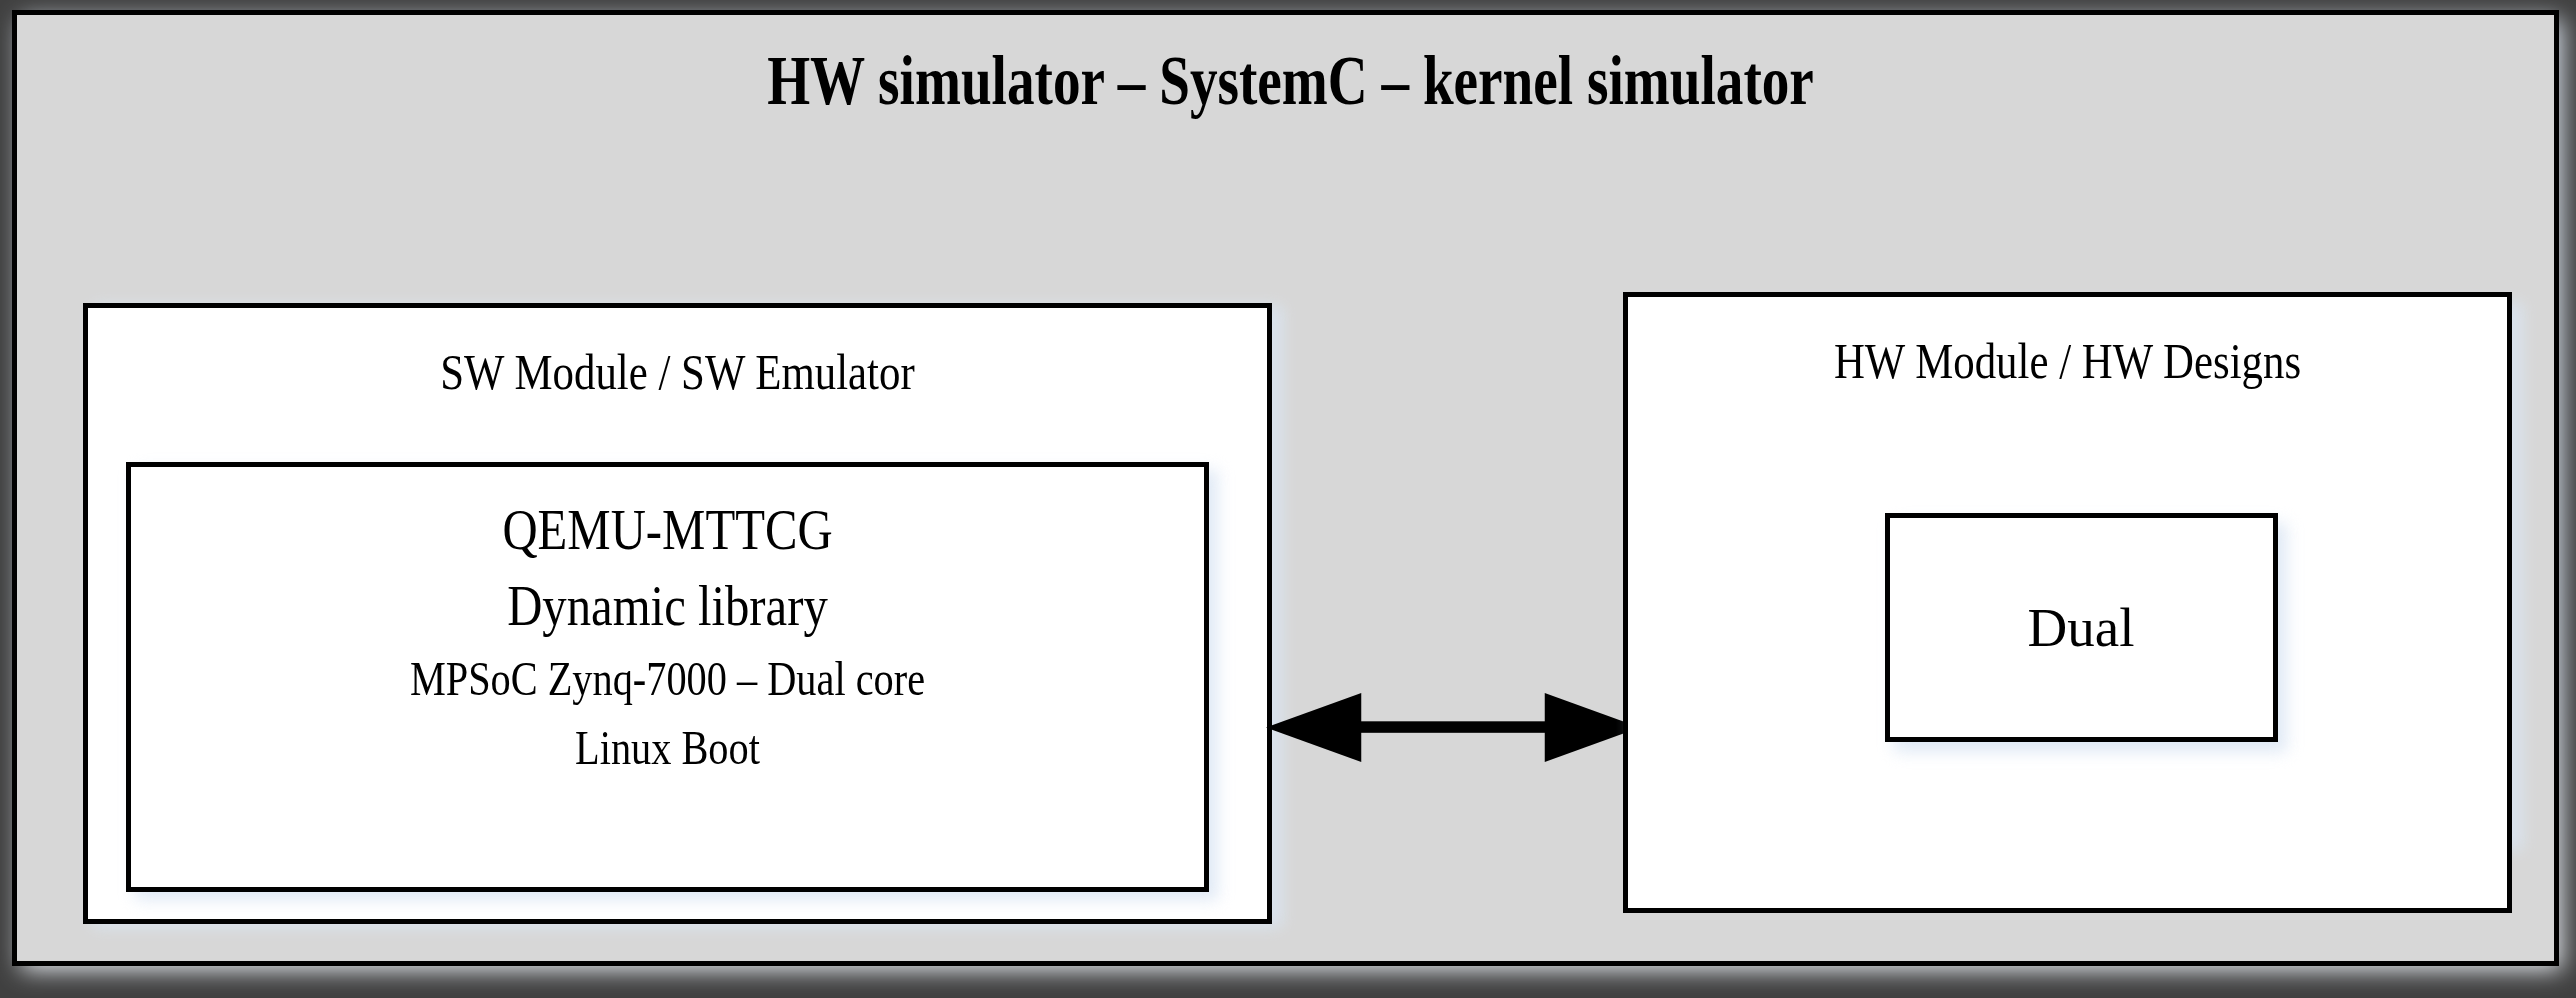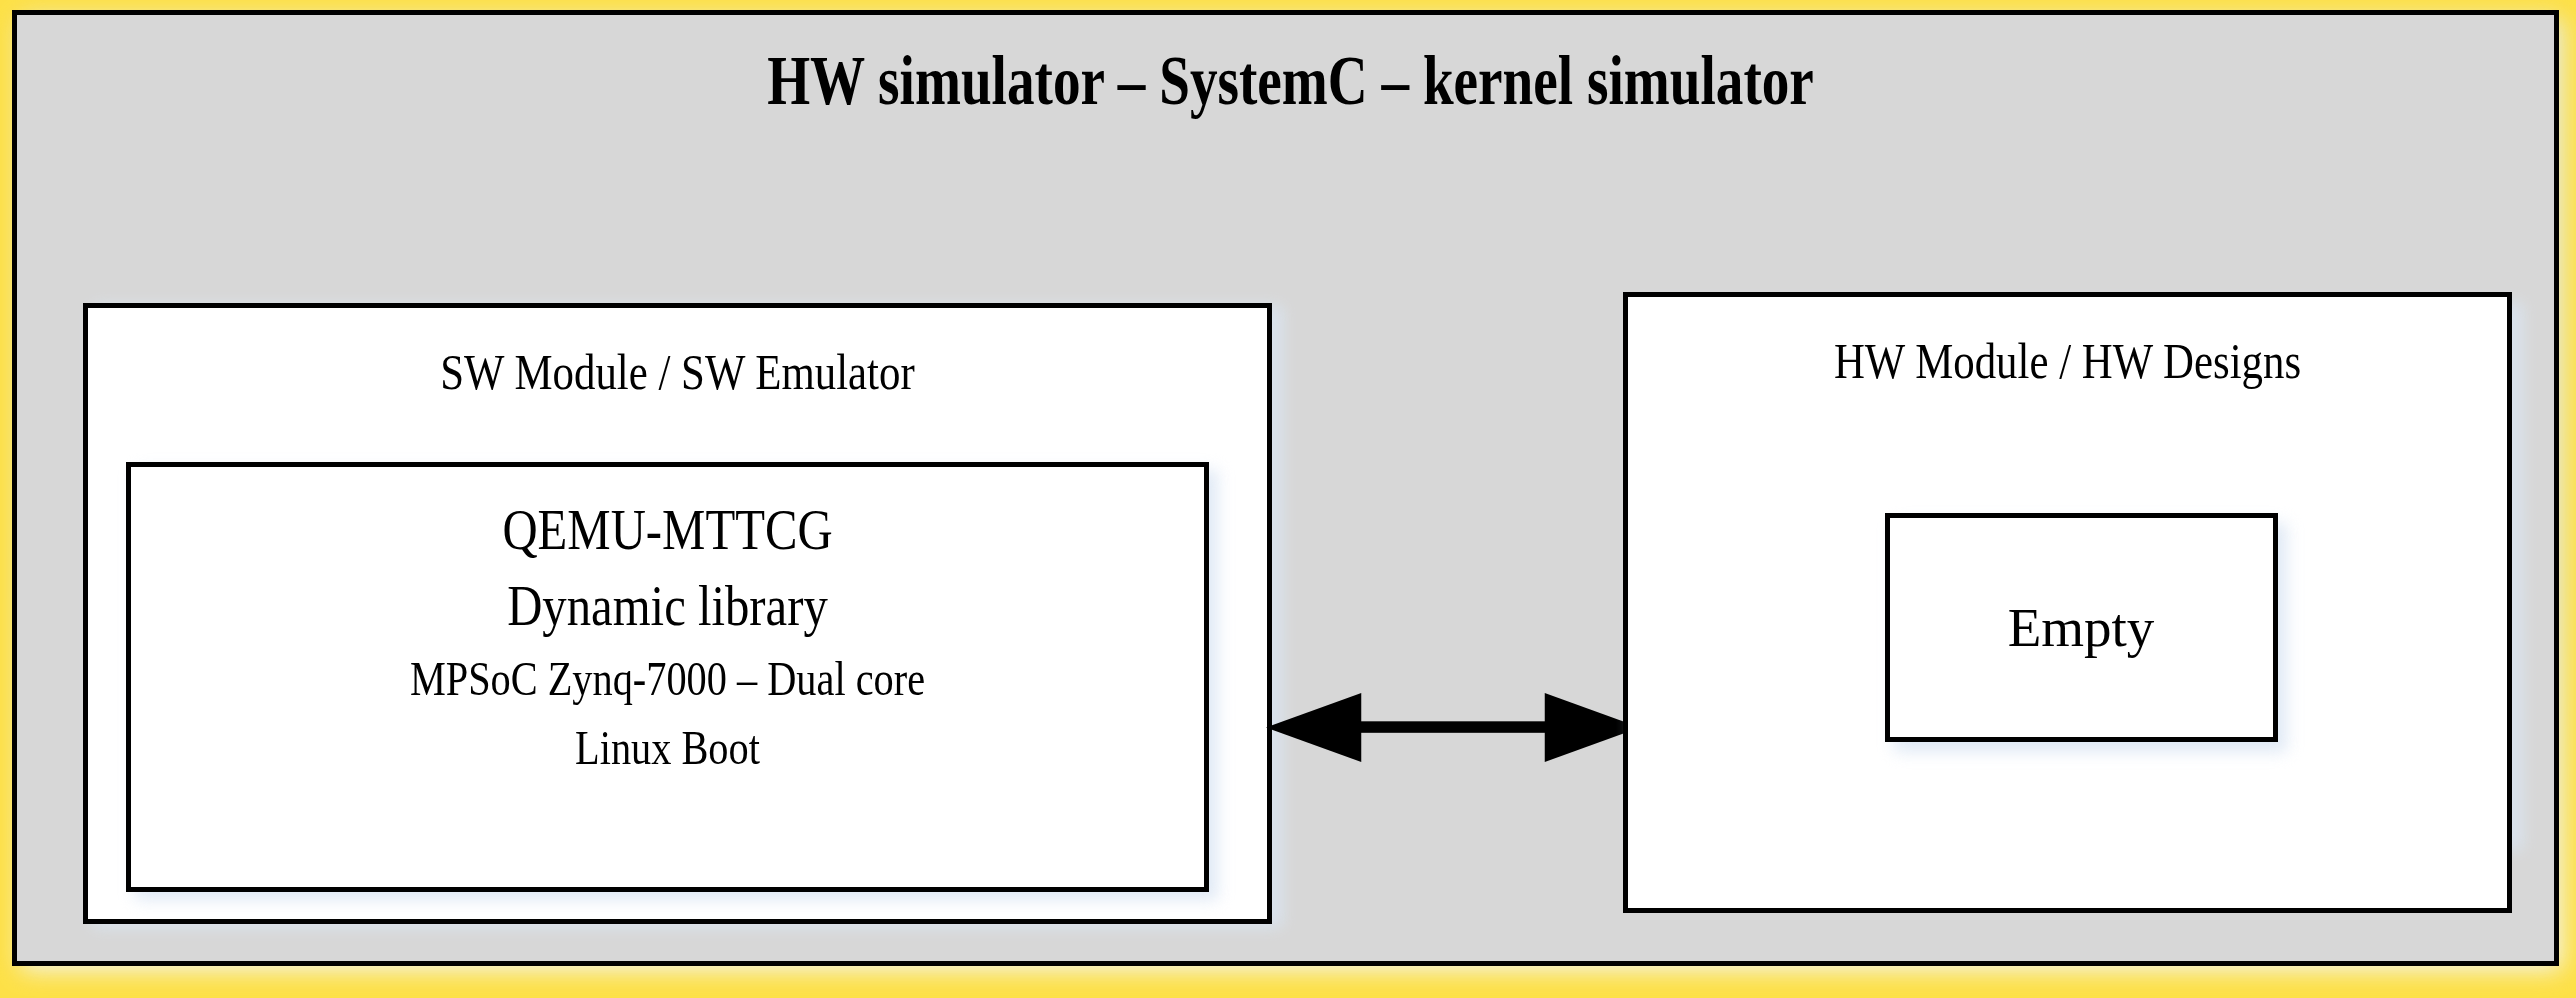--- a/index.html
+++ b/index.html
@@ -11,21 +11,21 @@
     width: 2576px;
     height: 999px;
     font-family: "Liberation Serif", "DejaVu Serif", serif;
     overflow: hidden;
   }
 
   #canvas {
     position: relative;
     width: 2576px;
     height: 999px;
-    background: #fde047;
+    background: #404040;
   }
 
   
   .frame-shadow {
     position: absolute;
     left: 21px;
     top: 19.4px;
     width: 2541px;
     height: 951px;
     background: linear-gradient(180deg, #e3ecf7 0%, #dfe9f6 60%, #f2f6fc 100%);
@@ -258,20 +258,20 @@
       </svg>
     </div>
 
     <div class="box-shadow hw-box-shadow"></div>
     <div class="box hw-box">
 
       <div class="hw-title">HW Module / HW Designs</div>
 
       <div class="box-shadow empty-box-shadow"></div>
       <div class="box empty-box">
-        <div class="empty-label">Empty</div>
+        <div class="empty-label">Dual</div>
       </div>
 
     </div>
 
   </div>
 </div>
 
 
 </body></html>

